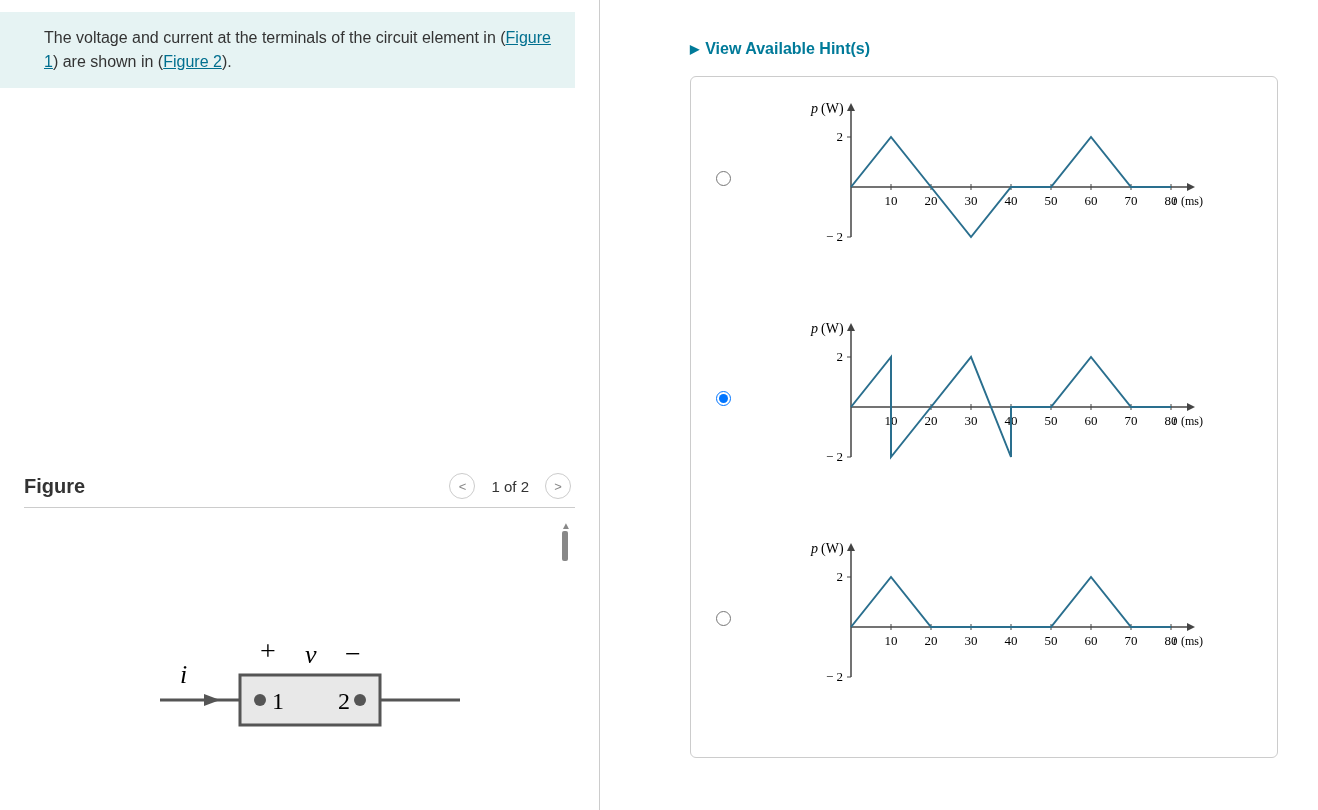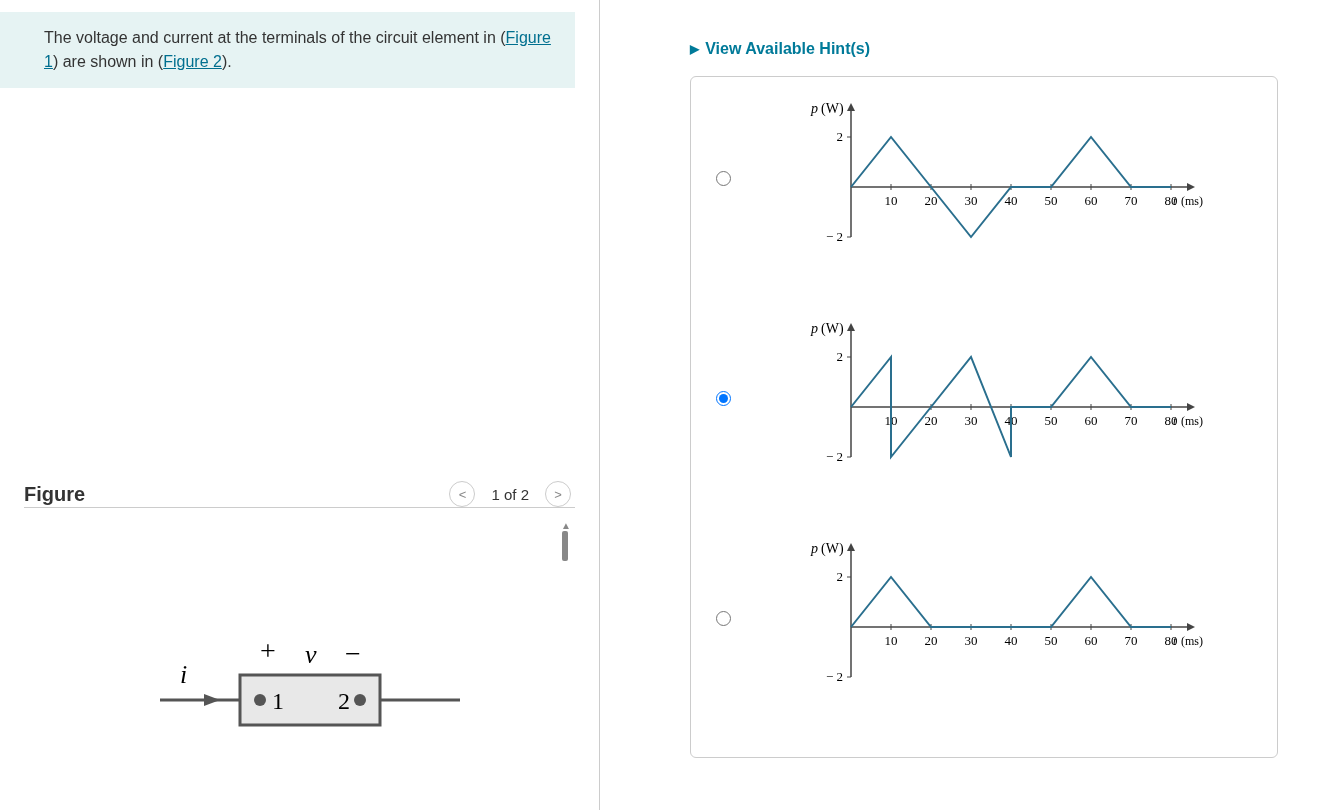--- a/index.html
+++ b/index.html
@@ -34,20 +34,21 @@
     text-decoration: underline;
   }
   .figure-section {
     margin-top: auto;
     padding: 0 24px 0 24px;
   }
   .figure-header {
     display: flex;
     align-items: center;
     border-bottom: 1px solid #ccc;
+    padding-bottom: 8px;
     margin-bottom: 12px;
   }
   .figure-title {
     font-size: 20px;
     font-weight: bold;
     flex: 1;
   }
   .nav-btn {
     width: 26px;
     height: 26px;

